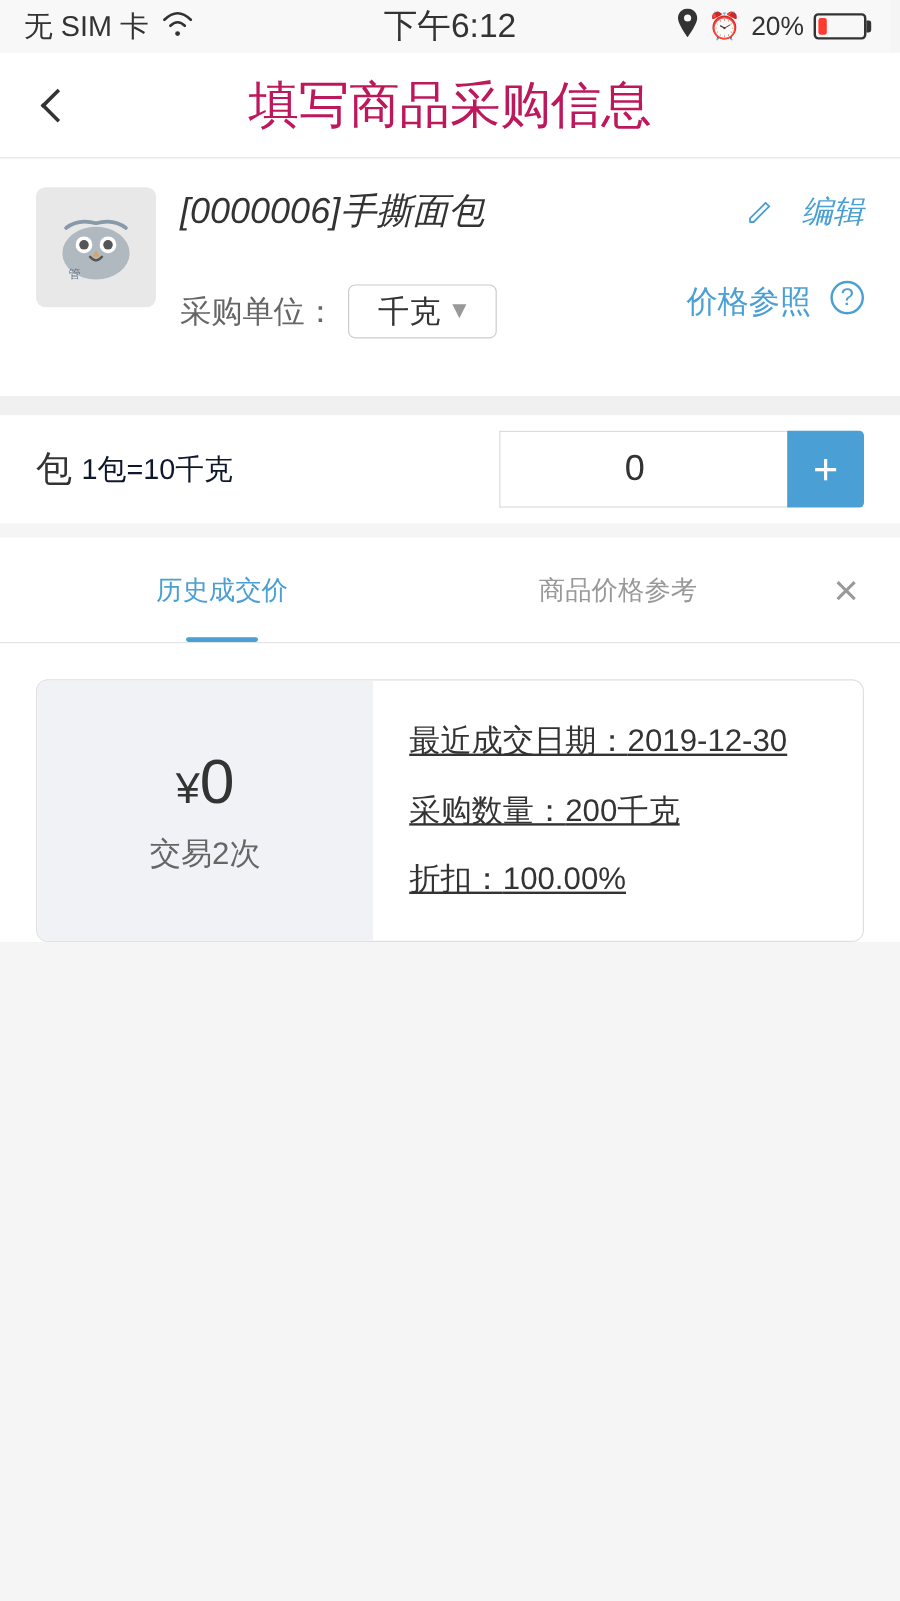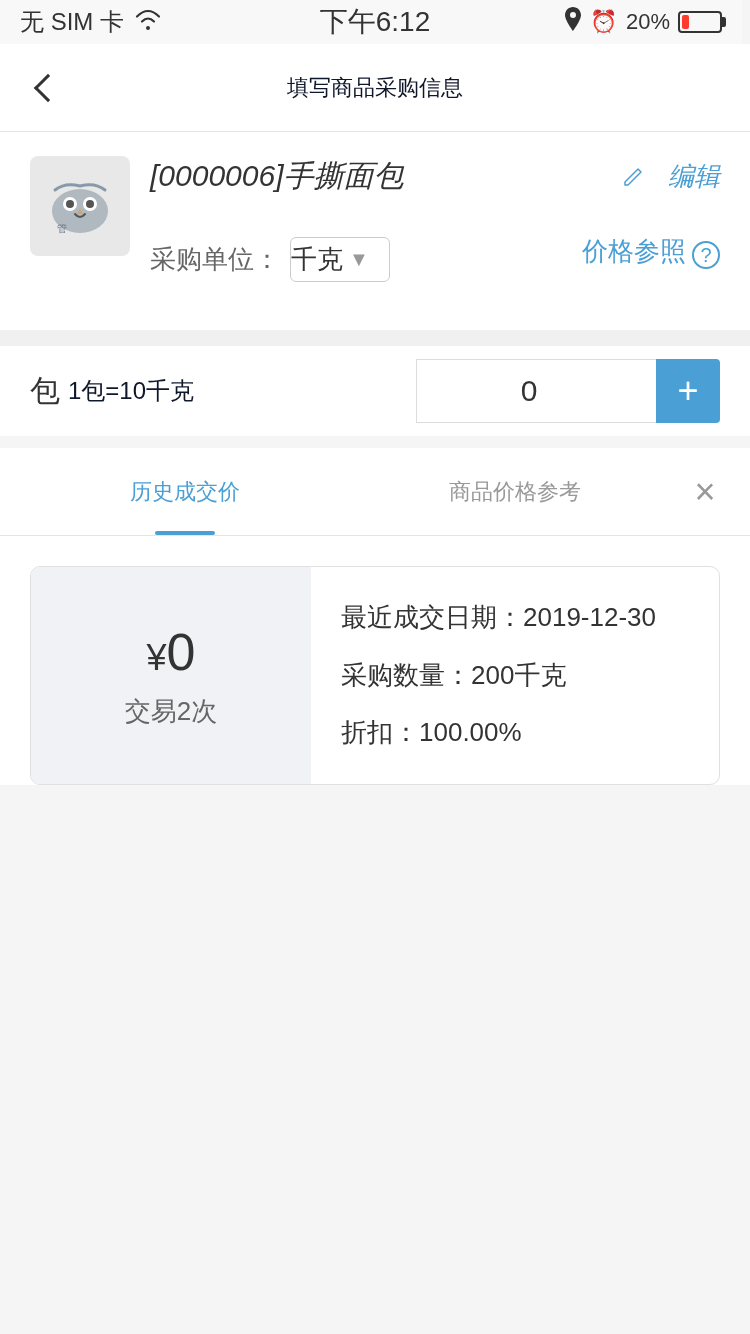--- a/index.html
+++ b/index.html
@@ -97,23 +97,23 @@
     }
     .nav-back-arrow {
       width: 20px;
       height: 20px;
       border-left: 3px solid #333;
       border-bottom: 3px solid #333;
       transform: rotate(45deg);
       margin-left: 8px;
     }
     .nav-title {
-      font-size: 22px;
+      font-size: 42px;
       font-weight: 500;
-      color: #0f172a;
+      color: #be185d;
     }
 
     
     .product-card {
       background: #ffffff;
       padding: 24px 30px;
       margin-top: 0;
     }
     .product-header {
       display: flex;
@@ -165,39 +165,39 @@
       justify-content: space-between;
     }
     .unit-label {
       font-size: 26px;
       color: #666;
       margin-right: 10px;
     }
     .unit-select {
       border: 1px solid #ccc;
       border-radius: 6px;
-      padding: 4px 20px 4px 0;
+      padding: 4px 20px 4px 24px;
       font-size: 26px;
       color: #333;
       background: #fff;
       position: relative;
       display: inline-flex;
       align-items: center;
       gap: 6px;
     }
     .unit-select-arrow {
       font-size: 20px;
       color: #999;
     }
     .price-ref {
       color: #4a9fd4;
       font-size: 26px;
       display: flex;
-      align-items: flex-end;
-      gap: 6px;
+      align-items: flex-start;
+      gap: 16px;
       cursor: pointer;
     }
     .price-ref-icon {
       width: 28px;
       height: 28px;
       border: 2px solid #4a9fd4;
       border-radius: 50%;
       display: flex;
       align-items: center;
       justify-content: center;
@@ -351,20 +351,21 @@
       padding: 30px 30px;
       display: flex;
       flex-direction: column;
       gap: 16px;
       justify-content: center;
     }
     .history-detail-row {
       font-size: 26px;
       color: #333;
       line-height: 1.6;
+      text-decoration: underline;
     }
   </style>
 </head>
 <body>
 
 <div class="status-bar">
   <div class="status-left">
     <span>无 SIM 卡</span>
     <span>
       <svg width="28" height="22" viewBox="0 0 28 22" fill="none">

